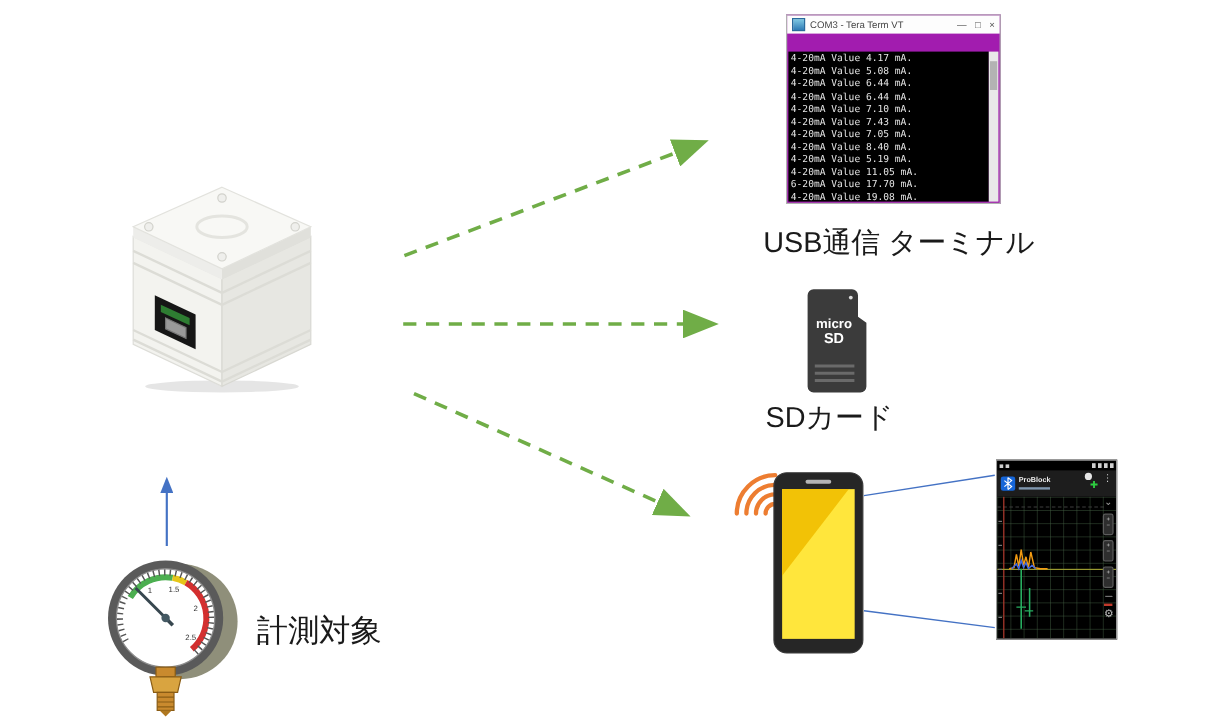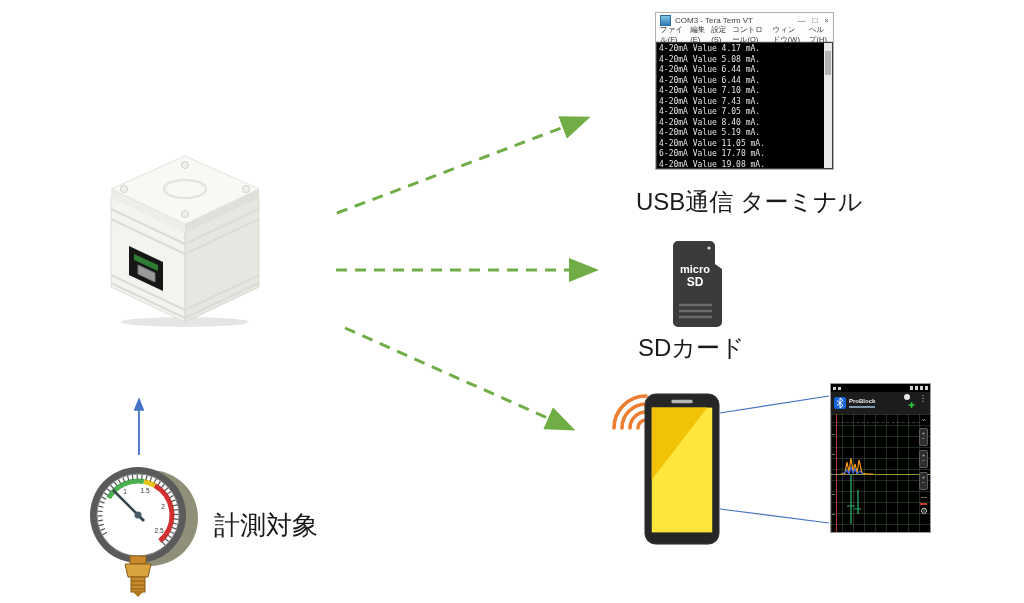--- a/index.html
+++ b/index.html
@@ -4,21 +4,21 @@
 <style>
   html,body{margin:0;padding:0;background:#fff;}
   .stage{position:relative;width:1024px;height:603px;background:#fff;overflow:hidden;
          font-family:"Liberation Sans",sans-serif;}
   .lbl{position:absolute;font-weight:normal;color:#1a1a1a;white-space:nowrap;}
   .lbl-big{font-size:26px;}
   .lbl-med{font-size:24px;}
 
   
   .terminal{position:absolute;left:655px;top:12px;width:179px;height:158px;
-            background:#404040;border:1px solid #b0b0b0;box-sizing:border-box;
+            background:#a21caf;border:1px solid #b0b0b0;box-sizing:border-box;
             font-family:"Liberation Sans",sans-serif;}
   .term-titlebar{height:15px;display:flex;align-items:center;gap:4px;padding:0 4px;
                  font-size:8px;color:#444;background:#fdfdfd;}
   .term-icon{width:9px;height:9px;background:linear-gradient(#7ec8e3,#2f7bb5);
              border:1px solid #2a6a9c;flex:0 0 auto;}
   .term-title{overflow:hidden;white-space:nowrap;}
   .term-controls{margin-left:auto;display:flex;gap:7px;color:#555;font-size:8px;}
   .term-controls span{cursor:default;}
   .term-menubar{height:13px;display:flex;align-items:center;gap:6px;padding:0 4px;
                 font-size:7.5px;color:#333;background:#fdfdfd;border-bottom:1px solid #dcdcdc;}
@@ -156,29 +156,20 @@
   <div class="terminal">
     <div class="term-titlebar">
       <span class="term-icon"></span>
       <span class="term-title">COM3 - Tera Term VT</span>
       <span class="term-controls">
         <span>—</span>
         <span>□</span>
         <span>×</span>
       </span>
     </div>
-    <div class="term-menubar">
-
-    <span class="menu-item">ファイル(F)</span>
-        <span class="menu-item">編集(E)</span>
-        <span class="menu-item">設定(S)</span>
-        <span class="menu-item">コントロール(O)</span>
-        <span class="menu-item">ウィンドウ(W)</span>
-        <span class="menu-item">ヘルプ(H)</span>
-      </div>
     <div class="term-body">
 
     <div class="tline">4-20mA Value 4.17 mA.</div>
         <div class="tline">4-20mA Value 5.08 mA.</div>
         <div class="tline">4-20mA Value 6.44 mA.</div>
         <div class="tline">4-20mA Value 6.44 mA.</div>
         <div class="tline">4-20mA Value 7.10 mA.</div>
         <div class="tline">4-20mA Value 7.43 mA.</div>
         <div class="tline">4-20mA Value 7.05 mA.</div>
         <div class="tline">4-20mA Value 8.40 mA.</div>

